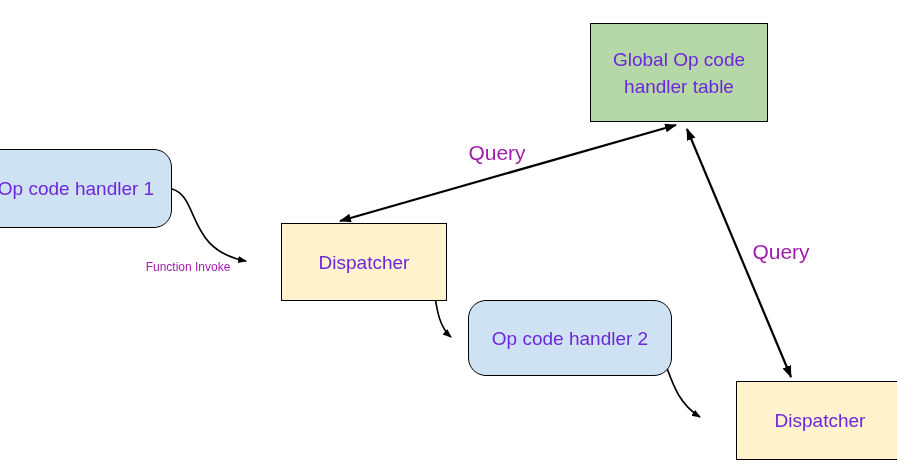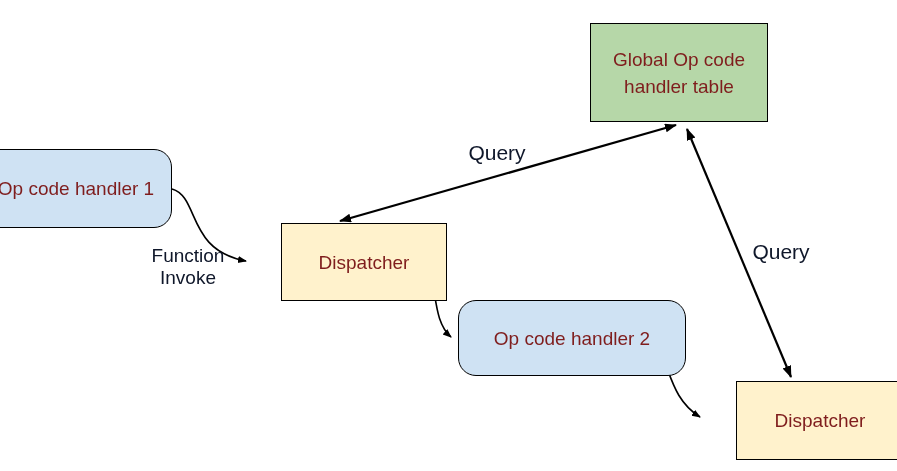--- a/index.html
+++ b/index.html
@@ -22,51 +22,51 @@
   }
   .node {
     position: absolute;
     z-index: 2;
     display: flex;
     align-items: center;
     justify-content: center;
     text-align: center;
     border: 1.5px solid #000000;
     box-sizing: border-box;
-    color: #7f1d1d;
+    color: #6d28d9;
     font-size: 19px;
     line-height: 27px;
   }
   .node-green  { background: #b6d7a8; }
   .node-blue   { background: #cfe2f3; border-radius: 18px; }
   .node-yellow { background: #fff2cc; margin-left: 28px; }
 
   .node-global-table   { left: 590px; top: 23px;  width: 178px; height: 99px; }
   .node-handler-1      { left: -20px; top: 149px; width: 192px; height: 79px; }
   .node-dispatcher-1   { left: 253px; top: 223px; width: 166px; height: 78px; }
-  .node-handler-2      { left: 458px; top: 300px; width: 228px; height: 76px; }
+  .node-handler-2      { left: 468px; top: 300px; width: 204px; height: 76px; }
   .node-dispatcher-2   { left: 708px; top: 381px; width: 168px; height: 79px; }
 
   .node-label { display: block; }
   .node-global-table .node-label { width: 150px; }
 
   .edge-label {
     position: absolute;
     z-index: 3;
     transform: translate(-50%, -50%);
-    color: #0f172a;
+    color: #a21caf;
     text-align: center;
     white-space: nowrap;
   }
   .edge-label-query { font-size: 21px; }
   .edge-label-query-1 { left: 497px; top: 153px; }
   .edge-label-query-2 { left: 781px; top: 252px; }
   .edge-label-function-invoke {
     left: 188px; top: 267px;
-    font-size: 19px;
+    font-size: 12px;
     line-height: 22px;
     white-space: normal;
     width: 100px;
   }
 </style>
 </head>
 <body>
 
 <div class="canvas">
 

